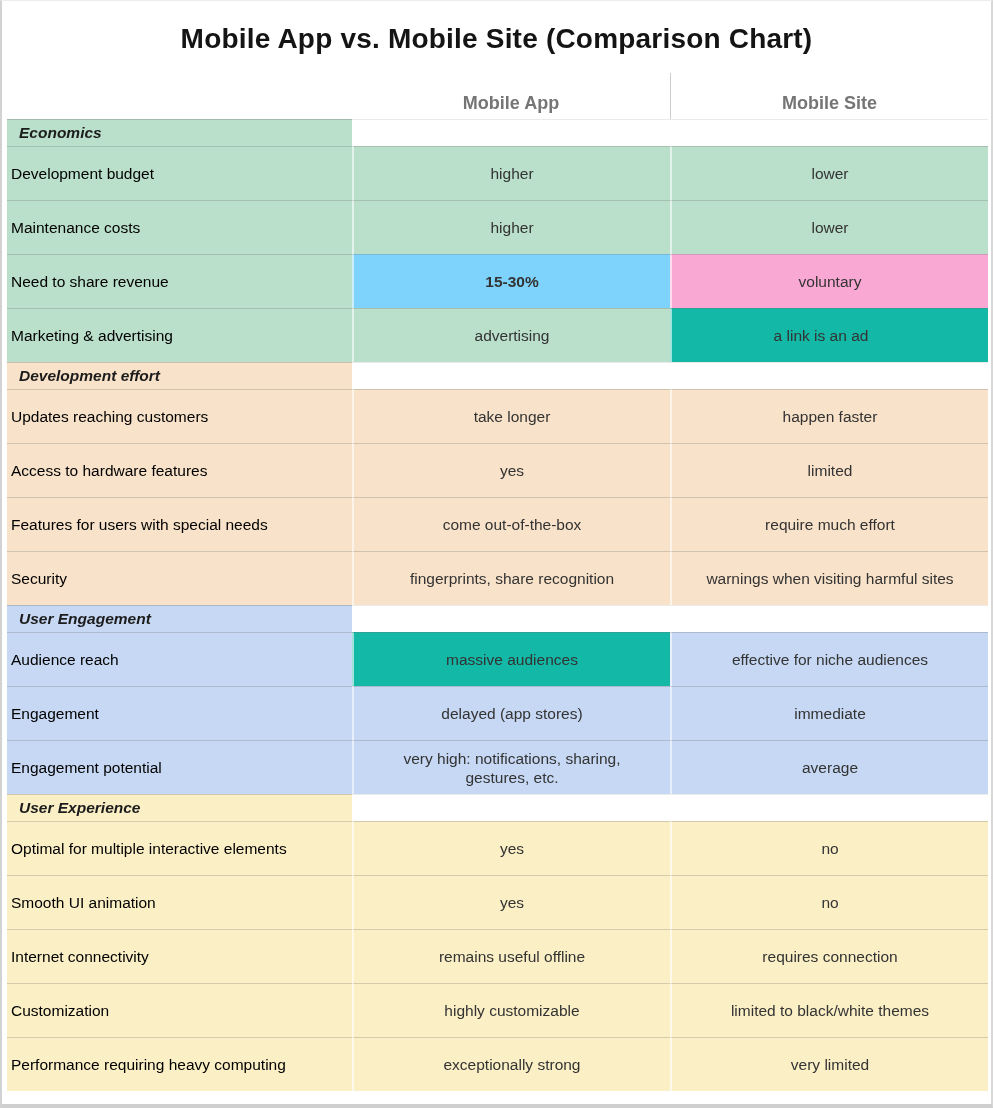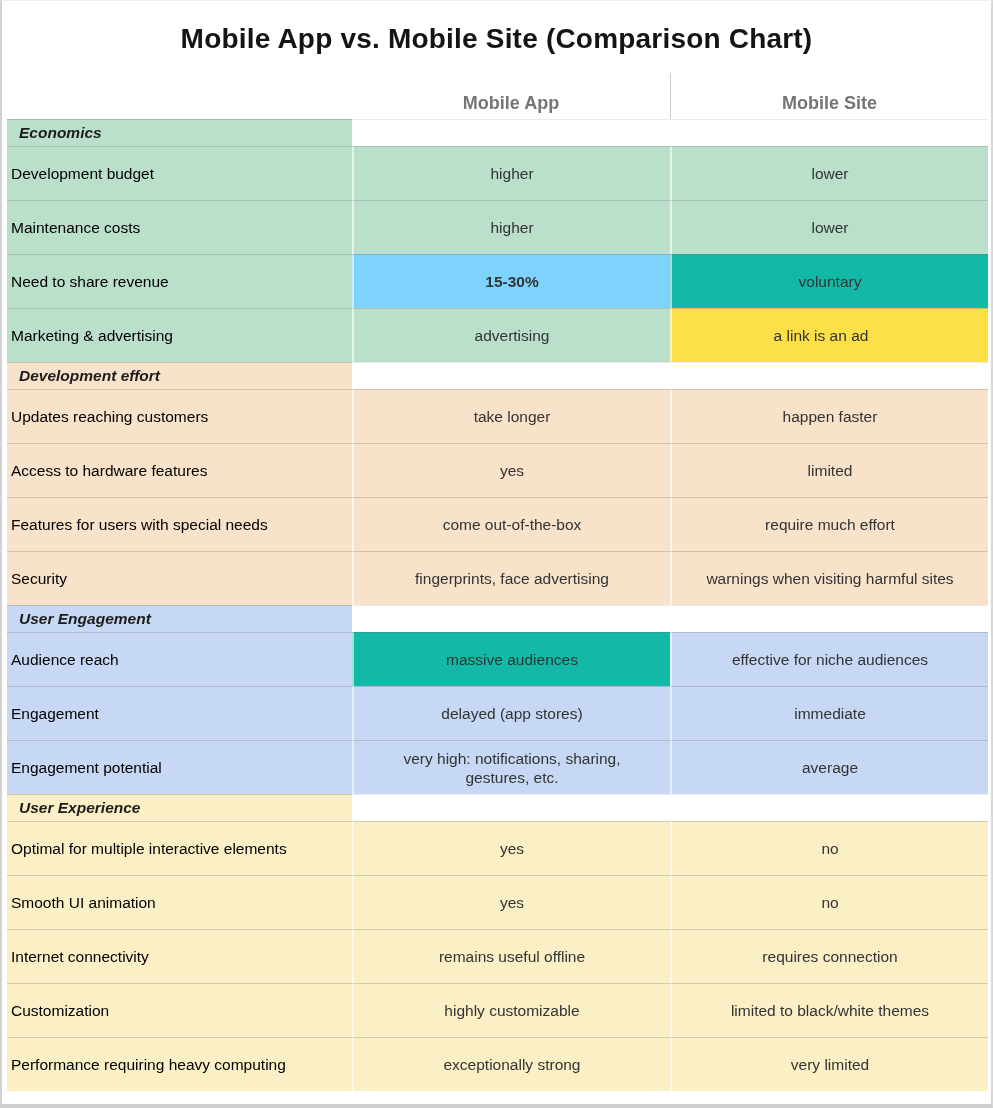--- a/index.html
+++ b/index.html
@@ -107,26 +107,26 @@
         <div class="cell value-cell" style="background: rgb(186, 223, 203);">lower</div>
       </div>
       <div class="t-row data-row">
         <div class="cell label-cell" style="background: rgb(186, 223, 203);">Maintenance costs</div>
         <div class="cell value-cell" style="background: rgb(186, 223, 203);">higher</div>
         <div class="cell value-cell" style="background: rgb(186, 223, 203);">lower</div>
       </div>
       <div class="t-row data-row">
         <div class="cell label-cell" style="background: rgb(186, 223, 203);">Need to share revenue</div>
         <div class="cell value-cell" style="background: #7dd3fc; font-weight: bold;">15-30%</div>
-        <div class="cell value-cell" style="background: #14b8a6;">voluntary</div>
+        <div class="cell value-cell" style="background: #f9a8d4;">voluntary</div>
       </div>
       <div class="t-row data-row">
         <div class="cell label-cell" style="background: rgb(186, 223, 203);">Marketing &amp; advertising</div>
         <div class="cell value-cell" style="background: rgb(186, 223, 203);">advertising</div>
-        <div class="cell value-cell" style="background: #fde047; padding-left: 12px;">a link is an ad</div>
+        <div class="cell value-cell" style="background: #14b8a6; padding-left: 12px;">a link is an ad</div>
       </div>
       <div class="t-row section-header-row">
         <div class="section-name-cell" style="background: rgb(248, 226, 201);">Development effort</div>
         <div class="section-filler-cell"></div>
         <div class="section-filler-cell"></div>
       </div>
       <div class="t-row data-row">
         <div class="cell label-cell" style="background: rgb(248, 226, 201);">Updates reaching customers</div>
         <div class="cell value-cell" style="background: rgb(248, 226, 201);">take longer</div>
         <div class="cell value-cell" style="background: rgb(248, 226, 201);">happen faster</div>
@@ -136,21 +136,21 @@
         <div class="cell value-cell" style="background: rgb(248, 226, 201);">yes</div>
         <div class="cell value-cell" style="background: rgb(248, 226, 201);">limited</div>
       </div>
       <div class="t-row data-row">
         <div class="cell label-cell" style="background: rgb(248, 226, 201);">Features for users with special needs</div>
         <div class="cell value-cell" style="background: rgb(248, 226, 201);">come out-of-the-box</div>
         <div class="cell value-cell" style="background: rgb(248, 226, 201);">require much effort</div>
       </div>
       <div class="t-row data-row">
         <div class="cell label-cell" style="background: rgb(248, 226, 201);">Security</div>
-        <div class="cell value-cell" style="background: rgb(248, 226, 201);">fingerprints, face advertising</div>
+        <div class="cell value-cell" style="background: rgb(248, 226, 201);">fingerprints, share recognition</div>
         <div class="cell value-cell" style="background: rgb(248, 226, 201);">warnings when visiting harmful sites</div>
       </div>
       <div class="t-row section-header-row">
         <div class="section-name-cell" style="background: rgb(198, 216, 243);">User Engagement</div>
         <div class="section-filler-cell"></div>
         <div class="section-filler-cell"></div>
       </div>
       <div class="t-row data-row">
         <div class="cell label-cell" style="background: rgb(198, 216, 243);">Audience reach</div>
         <div class="cell value-cell" style="background: #14b8a6;">massive audiences</div>

